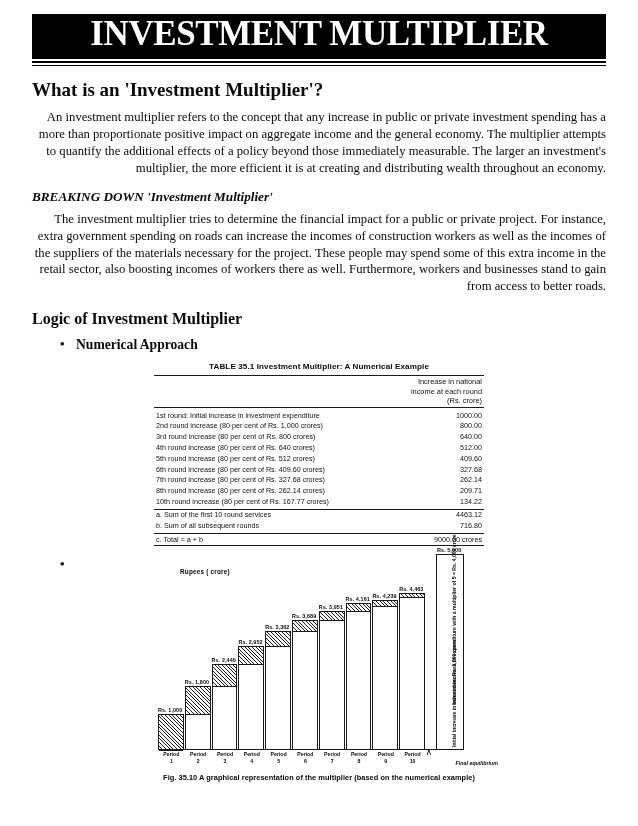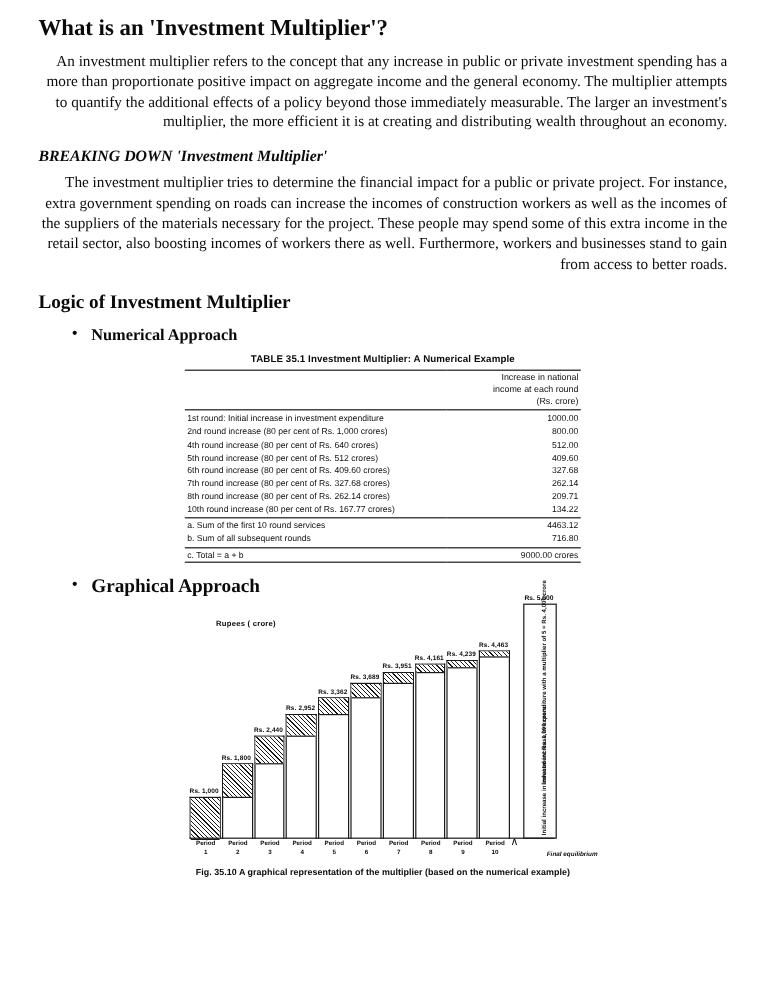--- a/index.html
+++ b/index.html
@@ -196,20 +196,29 @@
     font-size: 7.4px; font-weight: bold;
     text-align: center; margin-top: 5px;
     letter-spacing: 0.05px;
   }
 </style>
 </head>
 <body>
 
 <div class="page">
 
+  <div class="banner-wrap">
+    <div class="banner">
+      <div class="banner-title">INVESTMENT MULTIPLIER</div>
+    </div>
+    <div class="banner-rules">
+      <div class="rule-thick"></div>
+      <div class="rule-thin"></div>
+    </div>
+  </div>
 
   <h2 class="sec">What is an 'Investment Multiplier'?</h2>
   <p class="body">An investment multiplier refers to the concept that any increase in public or private investment spending has a more than proportionate positive impact on aggregate income and the general economy. The multiplier attempts to quantify the additional effects of a policy beyond those immediately measurable. The larger an investment's multiplier, the more efficient it is at creating and distributing wealth throughout an economy.</p>
 
   <h3 class="sub-italic">BREAKING DOWN 'Investment Multiplier'</h3>
   <p class="body">The investment multiplier tries to determine the financial impact for a public or private project. For instance, extra government spending on roads can increase the incomes of construction workers as well as the incomes of the suppliers of the materials necessary for the project. These people may spend some of this extra income in the retail sector, also boosting incomes of workers there as well. Furthermore, workers and businesses stand to gain from access to better roads.</p>
 
   <h2 class="logic">Logic of Investment Multiplier</h2>
 
   <ul class="approach">
@@ -241,20 +250,24 @@
 
         <tr>
           <td class="label">1st round: Initial increase in investment expenditure</td>
           <td class="value">1000.00</td>
         </tr>
         <tr>
           <td class="label">2nd round increase (80 per cent of Rs. 1,000 crores)</td>
           <td class="value">800.00</td>
         </tr>
         <tr>
+          <td class="label">3rd round increase (80 per cent of Rs. 800 crores)</td>
+          <td class="value">640.00</td>
+        </tr>
+        <tr>
           <td class="label">4th round increase (80 per cent of Rs. 640 crores)</td>
           <td class="value">512.00</td>
         </tr>
         <tr>
           <td class="label">5th round increase (80 per cent of Rs. 512 crores)</td>
           <td class="value">409.60</td>
         </tr>
         <tr>
           <td class="label">6th round increase (80 per cent of Rs. 409.60 crores)</td>
           <td class="value">327.68</td>
@@ -293,21 +306,20 @@
           <td class="label">c. Total = a + b</td>
           <td class="value">9000.00 crores</td>
         </tr>
       </tbody>
     </table>
   </div>
 
   <ul class="approach" style="margin-top:10px;">
     <li class="graphical">
       <span class="bullet">•</span>
-      <span>Graphical Approach</span>
     </li>
   </ul>
 
   <div class="chart-block">
     <div class="chart-area">
       <div class="ylabel-rupees">Rupees ( crore)</div>
 
       <div class="bars" id="bars-host">
           <div class="bar" style="height: 35.2px;">
             <div class="hatch" style="height: 35.2px;"></div>

